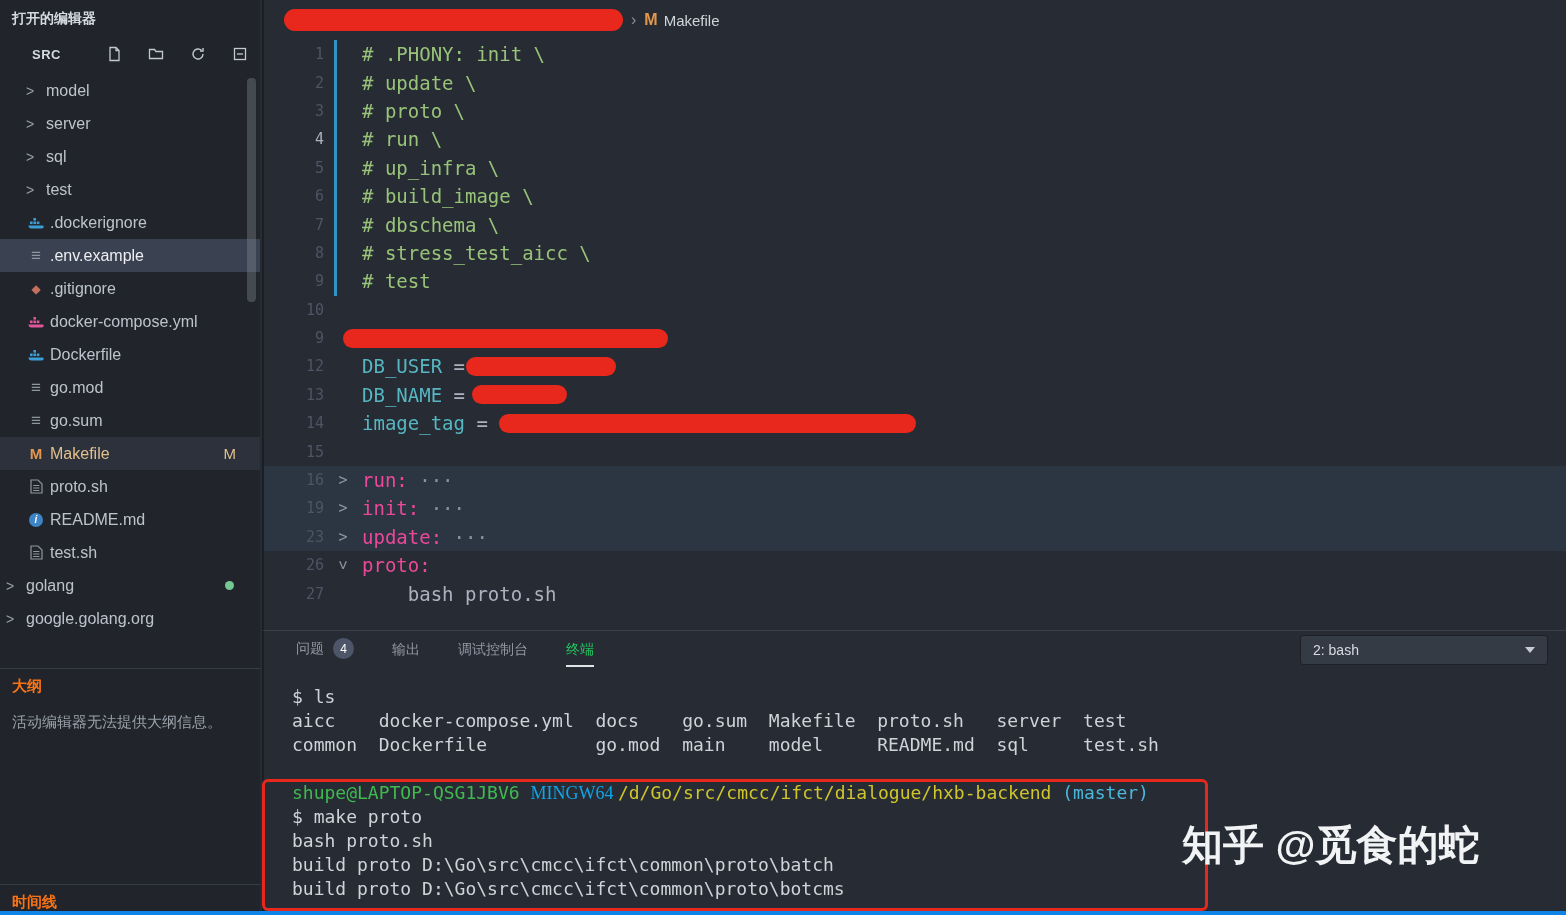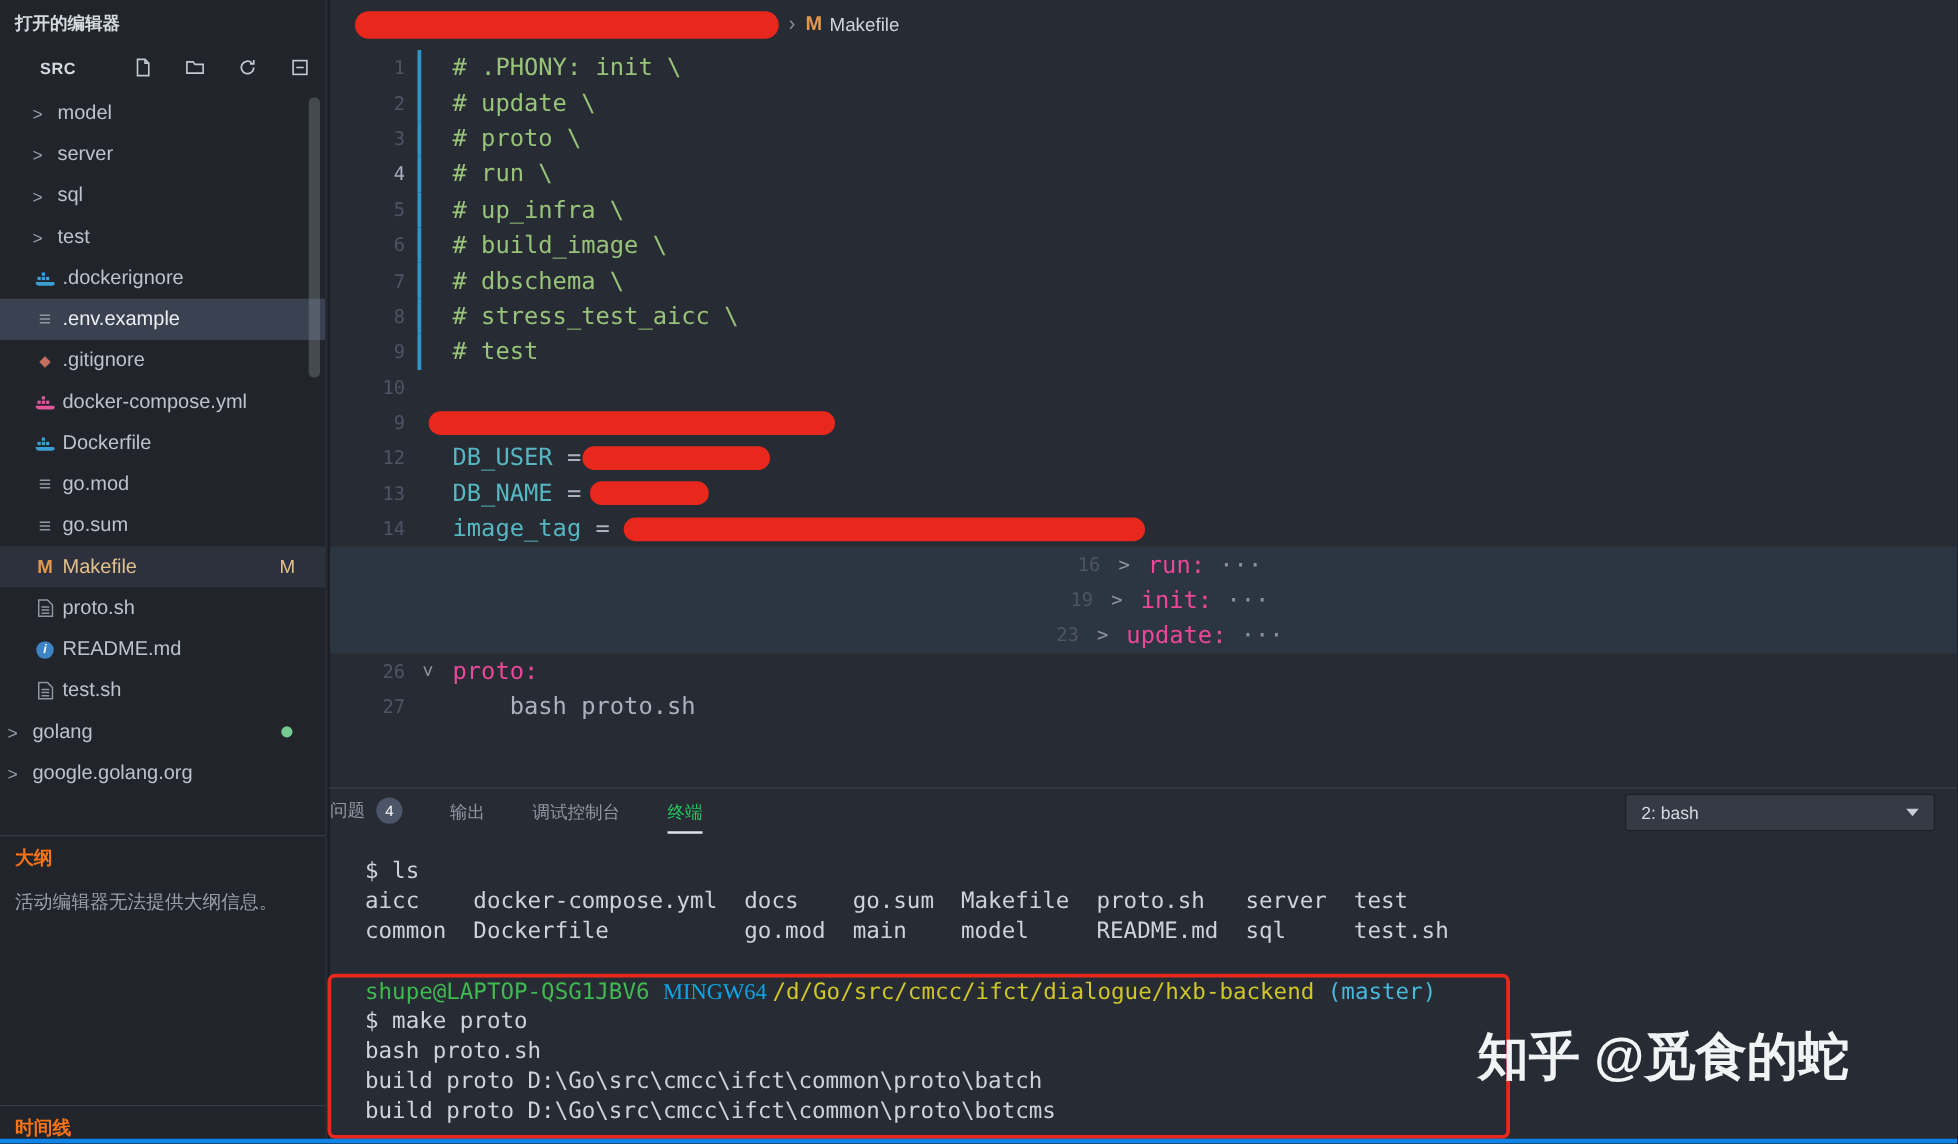--- a/index.html
+++ b/index.html
@@ -43,38 +43,38 @@
   
   #editor { position:absolute; left:262px; top:0; width:1304px; height:630px; background:#272c34; border-left:2px solid #1b1e23; }
   #breadcrumb { height:40px; display:flex; align-items:center; padding-left:20px; font-size:15px; color:#9aa0ab; }
   .redact-bar { display:inline-block; background:#e8281c; border-radius:11px; }
   #breadcrumb .redact-bar { width:339px; height:22px; }
   .bc-sep { margin:0 8px; color:#8a909b; font-size:16px; }
   .bc-m { color:#e2974d; font-weight:bold; margin-right:6px; font-size:16px; }
   .bc-file { color:#cfd3da; }
   #code { position:relative; }
   .code-row { display:flex; align-items:center; height:28.4px; position:relative; font-family:"DejaVu Sans Mono", monospace; }
-  .code-row.hl { background:rgba(86,119,166,0.13);justify-content:center; }
+  .code-row.hl { background:rgba(86,119,166,0.13); }
   .gutter { width:60px; flex:none; text-align:right; color:#4d5565; font-size:15px; }
   .code-row.activeline .gutter { color:#a9b1c0; }
   .foldcol { width:38px; flex:none; text-align:center; color:#8e959f; font-size:15px; }
   .foldcol .rot { display:inline-block; transform:rotate(90deg); }
   .codetext { white-space:pre; font-size:19px; color:#abb2bf; display:flex; align-items:center; }
   .c-comment { color:#98c379; }
   .c-var { color:#56b6c2; }
   .c-target { color:#ec4899; }
   .c-plain { color:#abb2bf; }
   .c-dots { color:#8b929c; }
   .code-row .redact-bar { height:19px; }
   .guide::before { content:""; position:absolute; left:70px; top:0; bottom:0; width:3px; background:#2f94c6; }
 
   
   #panel { position:absolute; left:262px; top:630px; width:1304px; height:285px; background:#272c34;
            border-left:2px solid #1b1e23; border-top:1px solid #3a4049; }
-  .panel-tabs { height:38px; display:flex; align-items:flex-end; gap:38px; }
+  .panel-tabs { height:38px; display:flex; align-items:flex-end; padding-left:32px; gap:38px; }
   .ptab { display:flex; align-items:center; gap:9px; font-size:14px; color:#9198a3; padding-bottom:10px; position:relative; cursor:pointer; }
   .ptab.active { color:#22c55e; }
   .ptab.active::after { content:""; position:absolute; left:0; right:0; bottom:2px; height:2px; background:#dfe3e8; }
   .pbadge { background:#4d5668; color:#fff; border-radius:50%; min-width:21px; height:21px; font-size:12px;
             display:flex; align-items:center; justify-content:center; }
   .term-select { position:absolute; right:18px; top:4px; width:248px; height:30px; background:#353b45;
                  border:1px solid #1d2127; border-radius:3px; color:#d6dae2; font-size:14px;
                  display:flex; align-items:center; justify-content:space-between; padding:0 12px; cursor:pointer; }
   .sel-caret { width:0; height:0; border-left:5px solid transparent; border-right:5px solid transparent; border-top:6px solid #c7ccd5; }
   #terminal { position:absolute; left:28px; top:54px; font-family:"DejaVu Sans Mono", monospace;
@@ -318,20 +318,25 @@
         <div class="code-row">
           <span class="gutter">13</span>
           <span class="foldcol"></span>
           <span class="codetext"><span class="c-var">DB_NAME </span><span class="c-plain">= </span><span class="redact-bar" style="width: 95px; margin-left: -4px;"></span></span>
         </div>
         <div class="code-row">
           <span class="gutter">14</span>
           <span class="foldcol"></span>
           <span class="codetext"><span class="c-var">image_tag </span><span class="c-plain">= </span><span class="redact-bar" style="width: 417px;"></span></span>
         </div>
+        <div class="code-row">
+          <span class="gutter">15</span>
+          <span class="foldcol"></span>
+          <span class="codetext"></span>
+        </div>
         <div class="code-row hl">
           <span class="gutter">16</span>
           <span class="foldcol">&gt;</span>
           <span class="codetext"><span class="c-target">run:</span><span class="c-dots"> ···</span></span>
         </div>
         <div class="code-row hl">
           <span class="gutter">19</span>
           <span class="foldcol">&gt;</span>
           <span class="codetext"><span class="c-target">init:</span><span class="c-dots"> ···</span></span>
         </div>

